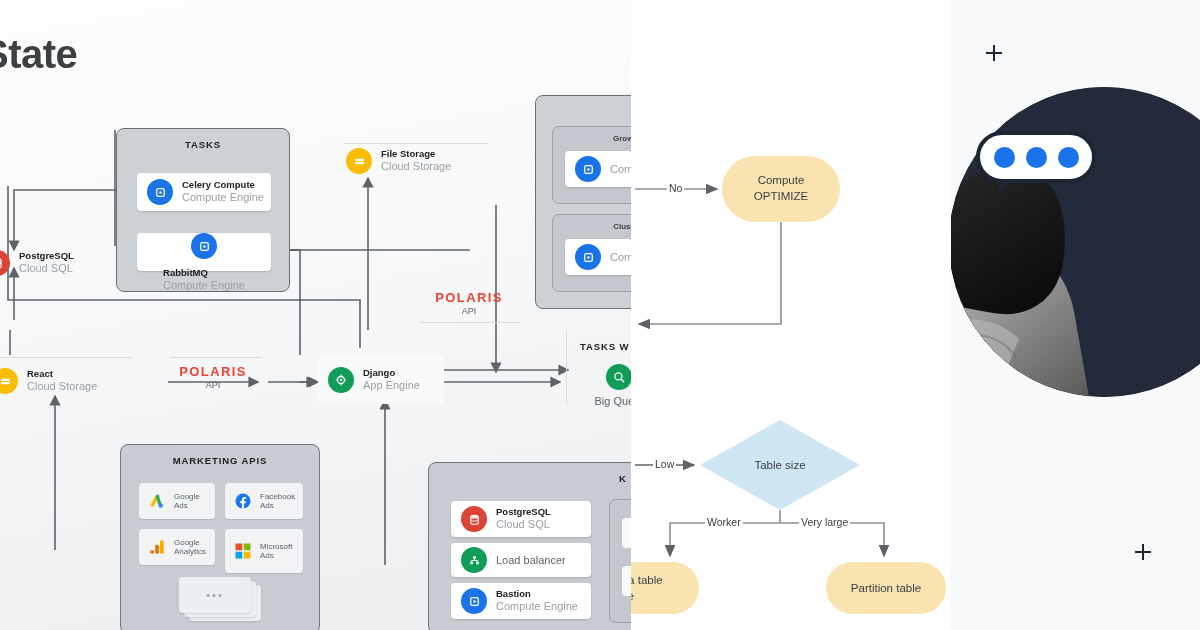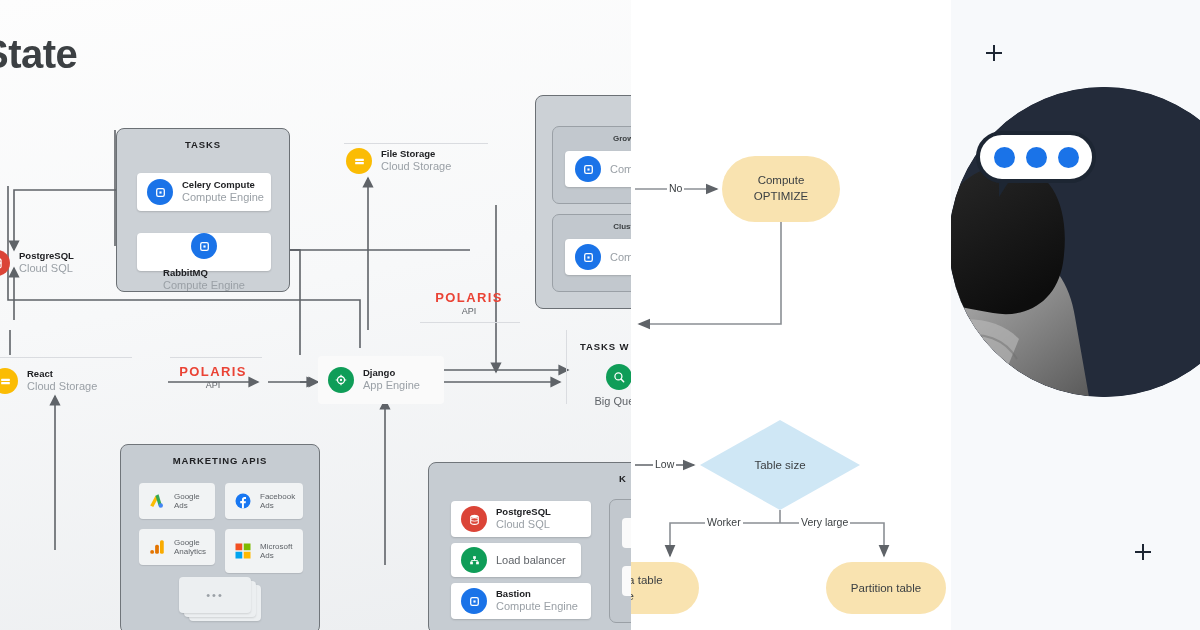--- a/index.html
+++ b/index.html
@@ -376,21 +376,21 @@
               <ellipse cx="12" cy="6" rx="7" ry="3" fill="#fff"></ellipse>
               <path d="M5 6v12c0 1.7 3.1 3 7 3s7-1.3 7-3V6" fill="none" stroke="#fff" stroke-width="2"></path>
               <ellipse cx="12" cy="12" rx="7" ry="3" fill="none" stroke="#fff" stroke-width="1.6"></ellipse>
             </svg>
         </div>
         <div class="node-text">
           <div class="node-name">PostgreSQL</div>
           <div class="node-sub">Cloud SQL</div>
         </div>
       </div>
-      <div class="node" style="left:22px; top:80px; width:130px; height:34px;">
+      <div class="node" style="left:22px; top:80px; width:140px; height:34px;">
         <div class="gicon" style="background:#0f9d58;">
           <svg width="13" height="13" viewBox="0 0 24 24">
               <rect x="4" y="14" width="5" height="5" fill="#fff"></rect>
               <rect x="15" y="14" width="5" height="5" fill="#fff"></rect>
               <rect x="9.5" y="4" width="5" height="5" fill="#fff"></rect>
               <path d="M12 9v3M6.5 14v-2h11v2" stroke="#fff" stroke-width="1.6" fill="none"></path>
             </svg>
         </div>
         <div class="node-sub" style="color:#5f6368;">Load balancer</div>
       </div>

